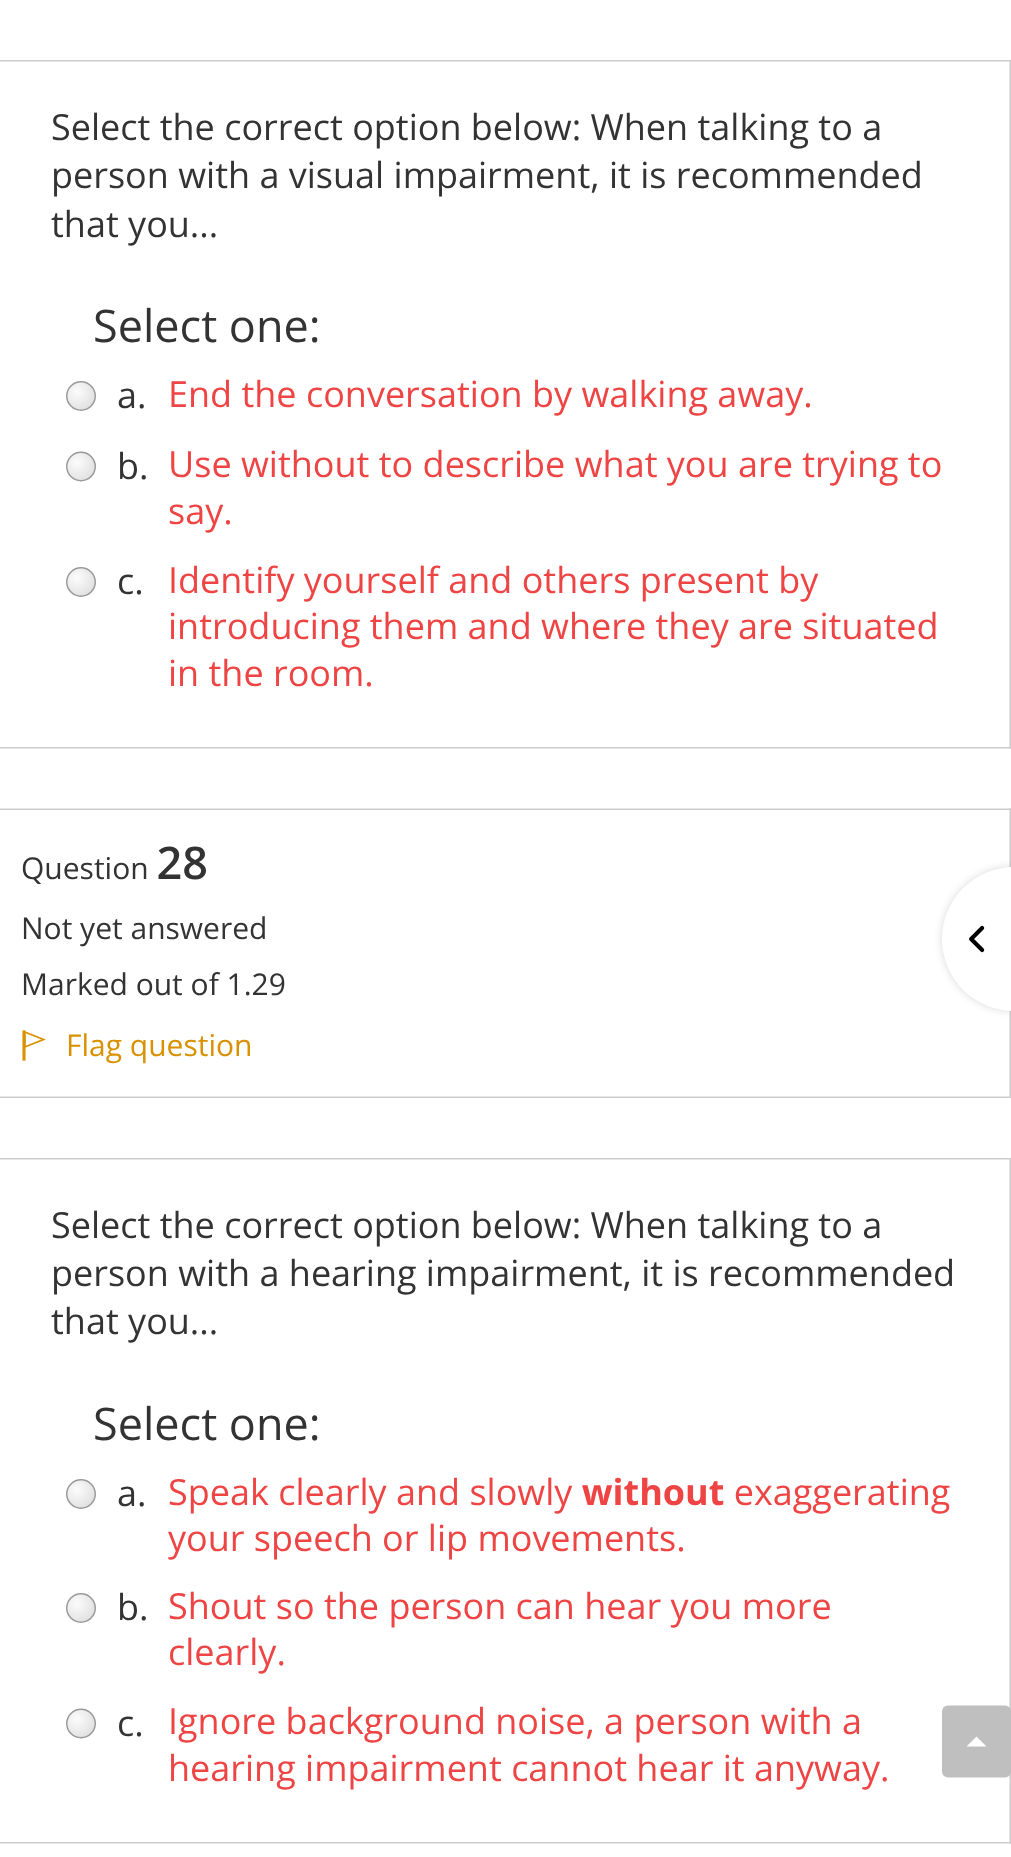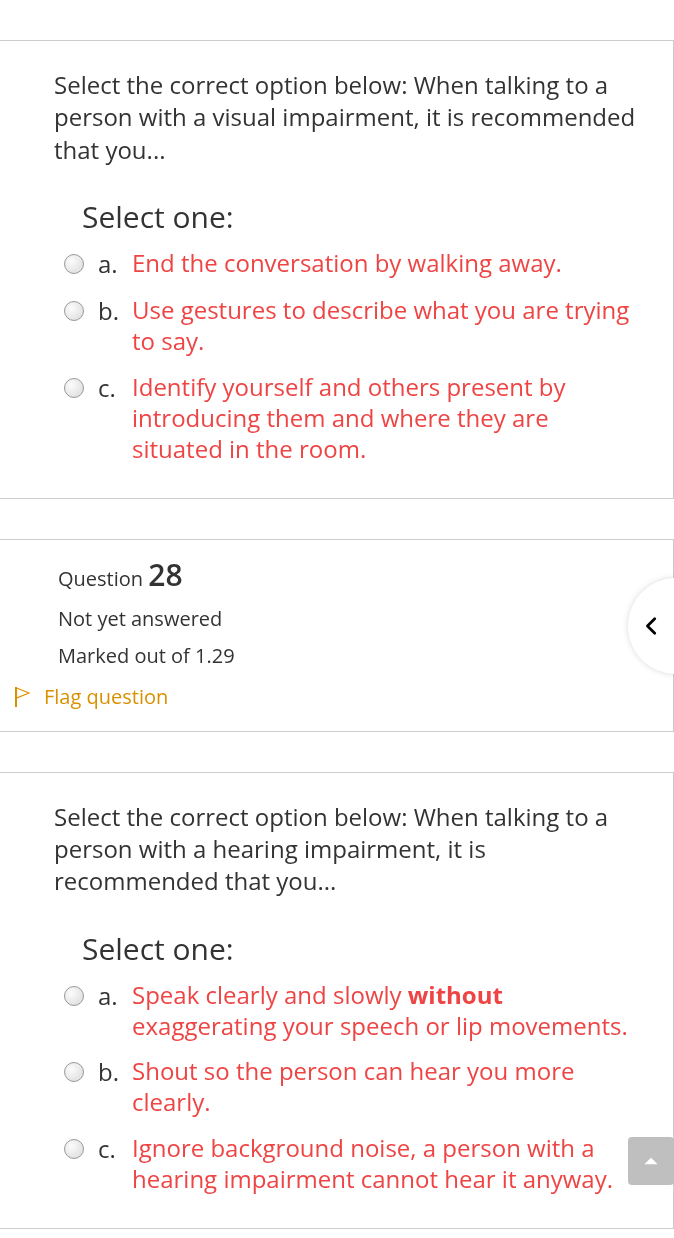--- a/index.html
+++ b/index.html
@@ -11,21 +11,21 @@
     position: relative;
     font-size: 21px;
   }
   .box {
     border: 1px solid #ccc;
     border-left: none;
     margin-bottom: 40px;
     background: #fff;
   }
   .qbody {
-    padding: 28px 34px 34px 54px;
+    padding: 28px 34px 34px 34px;
   }
   .qprompt {
     font-size: 24px;
     line-height: 1.35;
     color: #333;
     margin-bottom: 30px;
   }
   .select-one {
     font-size: 30px;
     color: #333;
@@ -59,21 +59,21 @@
     line-height: 1.3;
     color: #ef4444;
   }
   .opt-text b { font-weight: 700; }
 
   .qinfo {
     padding: 14px 14px 18px 14px;
     font-size: 20px;
     color: #333;
   }
-  .qinfo .qline { margin-bottom: 10px; margin-left: 44px; }
+  .qinfo .qline { margin-bottom: 10px; }
   .qnum-label { font-size: 20px; }
   .qnum { font-size: 30px; font-weight: 600; }
   .flag-link {
     display: inline-flex;
     align-items: center;
     color: #d99100;
     cursor: pointer;
     gap: 12px;
     margin-top: 4px;
   }
@@ -143,21 +143,21 @@
     <div class="select-one">Select one:</div>
 
     <div class="option-row">
       <div class="radio"></div>
       <div class="opt-letter">a.</div>
       <div class="opt-text">End the conversation by walking away.</div>
     </div>
     <div class="option-row">
       <div class="radio"></div>
       <div class="opt-letter">b.</div>
-      <div class="opt-text">Use gestures to describe what you are trying to say.</div>
+      <div class="opt-text">Use without to describe what you are trying to say.</div>
     </div>
     <div class="option-row" style="margin-bottom:0;">
       <div class="radio"></div>
       <div class="opt-letter">c.</div>
       <div class="opt-text">Identify yourself and others present by introducing them and where they are situated in the room.</div>
     </div>
   </div>
 </div>
 
 <div class="box">

